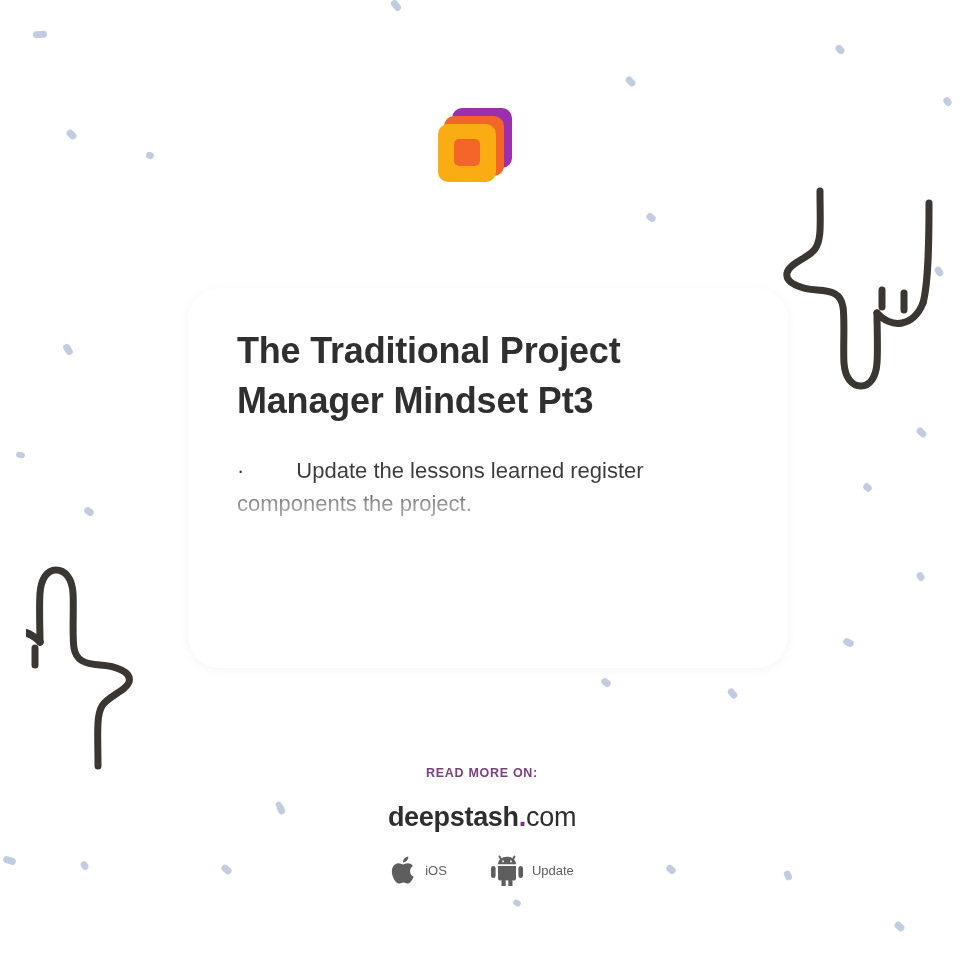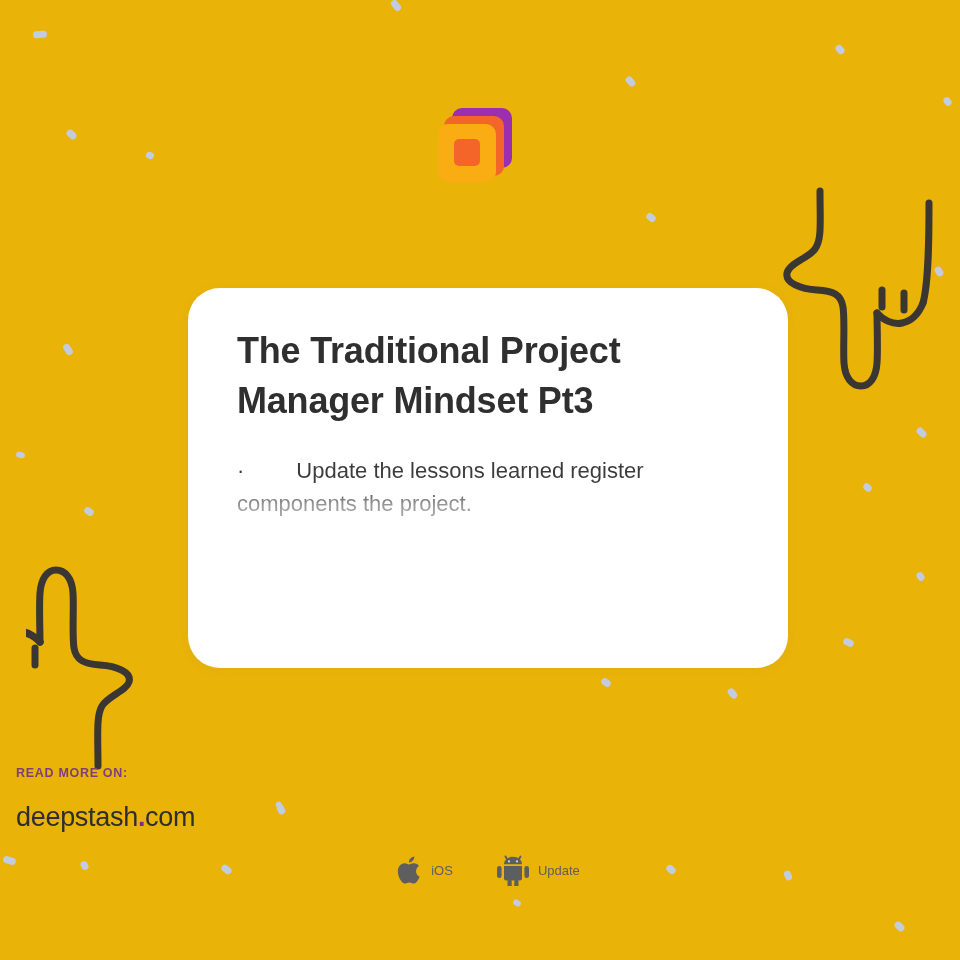--- a/index.html
+++ b/index.html
@@ -10,21 +10,21 @@
     width: 960px;
     height: 960px;
     overflow: hidden;
     font-family: "Liberation Sans", sans-serif;
     background: #ced7ea;
   }
   .canvas {
     position: relative;
     width: 960px;
     height: 960px;
-    background: #eab308;
+    background: #ffffff;
     overflow: hidden;
   }
 
   
   .specks {
     position: absolute;
     inset: 0;
     pointer-events: none;
   }
   .speck {
@@ -100,39 +100,39 @@
     background: linear-gradient(to bottom, #3b3b3b 0%, #3b3b3b 48%, #9b9b9b 78%, #a9a9a9 100%);
     -webkit-background-clip: text;
     background-clip: text;
     color: transparent;
     -webkit-text-fill-color: transparent;
   }
 
   
   .footer {
     position: absolute;
-    left: 16px;
+    left: 4px;
     right: 0;
     top: 766px;
-    text-align: left;
+    text-align: center;
   }
   .read-more {
     font-size: 12.5px;
     font-weight: bold;
     letter-spacing: 0.7px;
     color: #7b3f7f;
     margin: 0 0 22px 0;
   }
   .wordmark {
     font-size: 27px;
     color: #2e2e2e;
     margin: 0 0 22px 0;
     letter-spacing: -0.3px;
   }
-  .wordmark .ds-bold { font-weight: normal; }
+  .wordmark .ds-bold { font-weight: bold; }
   .wordmark .ds-dot  { color: #7d2b8a; font-weight: bold; }
   .wordmark .ds-com  { font-weight: normal; }
 
   .stores {
     display: flex;
     justify-content: center;
     align-items: center;
     gap: 44px;
   }
   .store {

